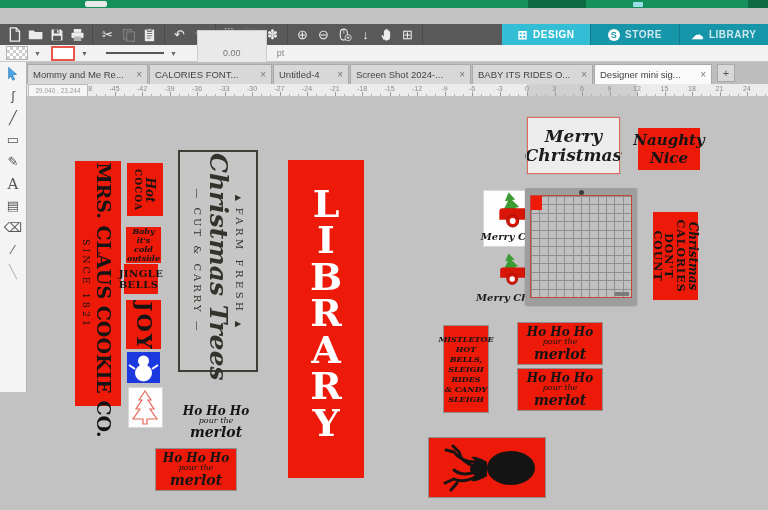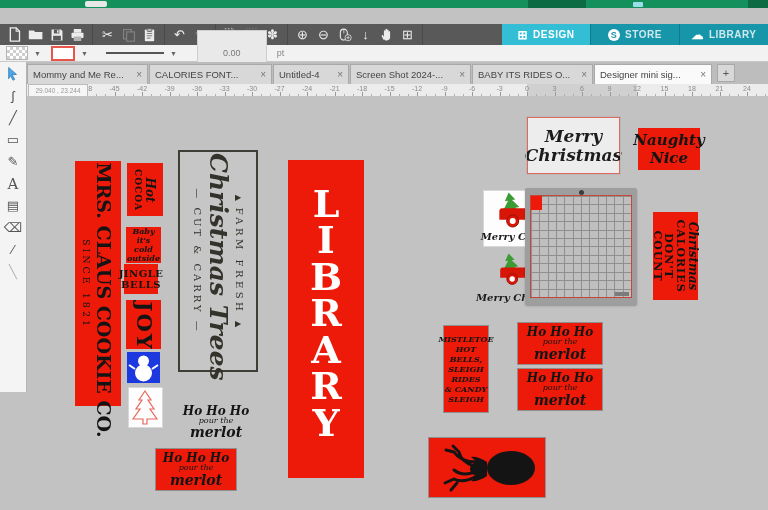--- a/index.html
+++ b/index.html
@@ -75,21 +75,21 @@
   .script{font-family:"DejaVu Serif",serif;font-style:italic;}
   .blk{color:#141414;}
 
   .mrs-line1{font-size:19px;font-weight:bold;letter-spacing:0;white-space:nowrap;}
   .mrs-line2{font-size:9.5px;letter-spacing:3px;margin-top:1px;}
 
   .hc-line1{font-size:12px;font-weight:bold;}
   .hc-line2{font-size:9px;font-weight:bold;letter-spacing:1px;font-style:normal;}
 
   .small-script{font-size:8px;line-height:1.15;text-align:center;font-weight:bold;}
-  .jingle{font-size:10px;font-weight:bold;line-height:1.1;text-align:center;letter-spacing:.5px;}
+  .jingle{font-size:10px;font-weight:bold;line-height:1.1;letter-spacing:.5px;}
   .joy-text{font-size:21px;font-weight:bold;letter-spacing:2px;}
 
   .ff-sign{border:2px solid #3e3e36;background:#c6c6c6;}
   .ff-line1{font-size:10px;letter-spacing:3.5px;color:#33332b;white-space:nowrap;}
   .ff-tree{font-size:8px;letter-spacing:0;}
   .ff-line2{font-size:25px;font-weight:bold;color:#33332b;margin:1px 0;white-space:nowrap;}
   .ff-line3{font-size:10px;letter-spacing:3px;color:#33332b;white-space:nowrap;}
 
   .believe-text{width:38px;margin:26px auto 0;font-family:"DejaVu Serif",serif;font-weight:bold;font-size:38px;line-height:.96;color:#fff;text-align:center;word-break:break-all;}
 

